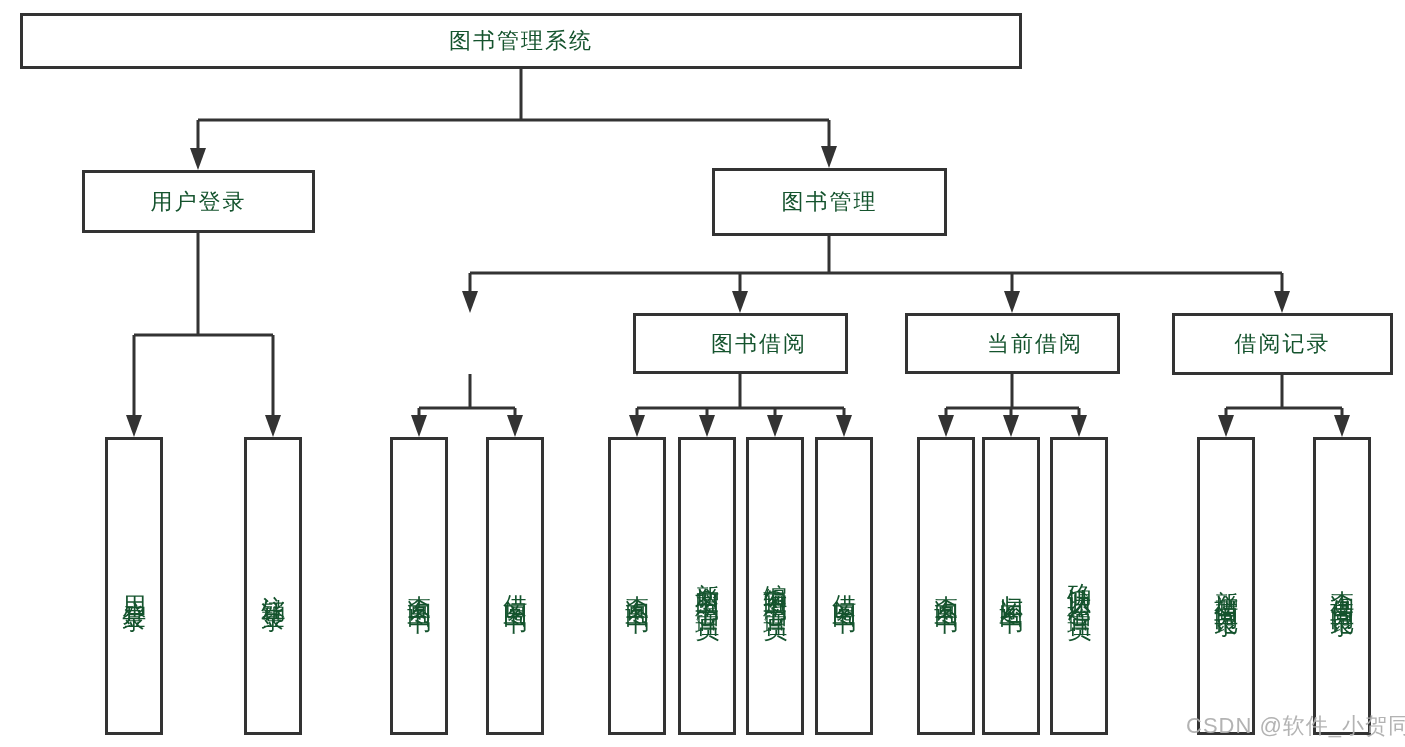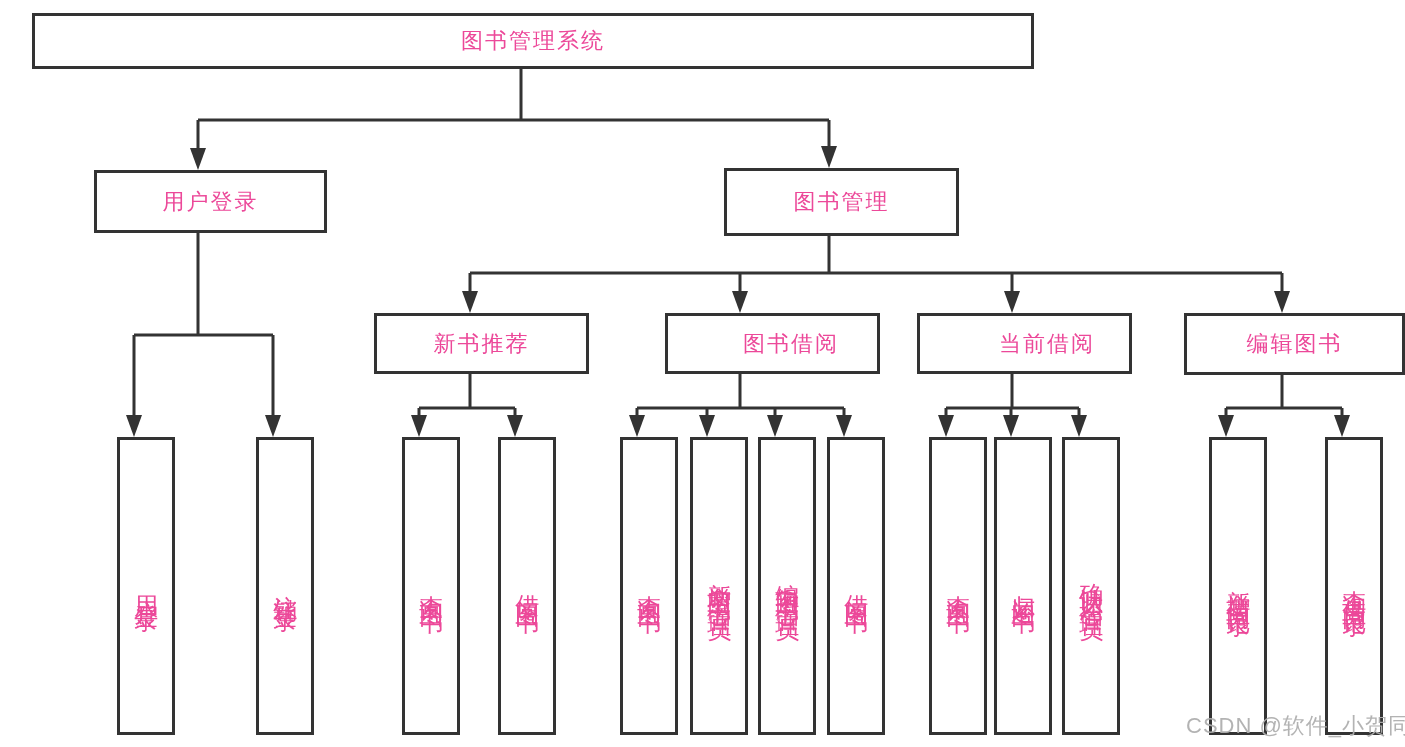--- a/index.html
+++ b/index.html
@@ -8,21 +8,21 @@
     background:#ffffff; overflow:hidden;
     font-family:"Liberation Sans", sans-serif;
   }
   svg.connectors { position:absolute; left:0; top:0; z-index:1; }
   svg.connectors path { stroke:#333333; stroke-width:3; fill:none; }
   svg.connectors polygon { fill:#333333; stroke:none; }
   .node {
     position:absolute; box-sizing:border-box;
     border:3px solid #333333; background:#ffffff;
     display:flex; align-items:center; justify-content:center;
-    color:#ec4899; z-index:2;margin-left:12px;
+    color:#14532d; z-index:2;
   }
   .h-node { font-size:22px; letter-spacing:2px; white-space:nowrap; }
   .v-node {
     writing-mode:vertical-rl; text-orientation:mixed;
     font-size:24px; letter-spacing:5px; line-height:1.1;
     padding:6px 0;
   }
   .watermark {
     position:absolute; left:1186px; top:711px; z-index:5;
     font-size:22px; color:rgba(175,175,175,0.95);
@@ -75,24 +75,23 @@
       <polygon points="1218,415 1234,415 1226,437"></polygon>
       <polygon points="1334,415 1350,415 1342,437"></polygon>
     </g>
   </svg>
 
   <div class="node h-node" style="left:20px; top:13px; width:1002px; height:56px;">图书管理系统</div>
 
   <div class="node h-node" style="left:82px; top:170px; width:233px; height:63px;">用户登录</div>
   <div class="node h-node" style="left:712px; top:168px; width:235px; height:68px;">图书管理</div>
 
-  <div class="node h-node" style="left:362px; top:313px; width:215px; height:61px;">新书推荐</div>
-  <div class="node h-node" style="left:653px; top:313px; width:215px; height:61px;padding-left:37px;">图书借阅</div>
+  <div class="node h-node" style="left:633px; top:313px; width:215px; height:61px;padding-left:37px;">图书借阅</div>
   <div class="node h-node" style="left:905px; top:313px; width:215px; height:61px;padding-left:45px;">当前借阅</div>
-  <div class="node h-node" style="left:1172px; top:313px; width:221px; height:62px;">编辑图书</div>
+  <div class="node h-node" style="left:1172px; top:313px; width:221px; height:62px;">借阅记录</div>
 
   <div class="node v-node" style="left:105px; top:437px; width:58px; height:298px;">用户登录</div>
   <div class="node v-node" style="left:244px; top:437px; width:58px; height:298px;">注销登录</div>
 
   <div class="node v-node" style="left:390px; top:437px; width:58px; height:298px;">查询图书</div>
   <div class="node v-node" style="left:486px; top:437px; width:58px; height:298px;">借阅图书</div>
 
   <div class="node v-node" style="left:608px; top:437px; width:58px; height:298px;">查询图书</div>
   <div class="node v-node" style="left:678px; top:437px; width:58px; height:298px;">新增图书（管理员）</div>
   <div class="node v-node" style="left:746px; top:437px; width:58px; height:298px;">编辑图书（管理员）</div>

